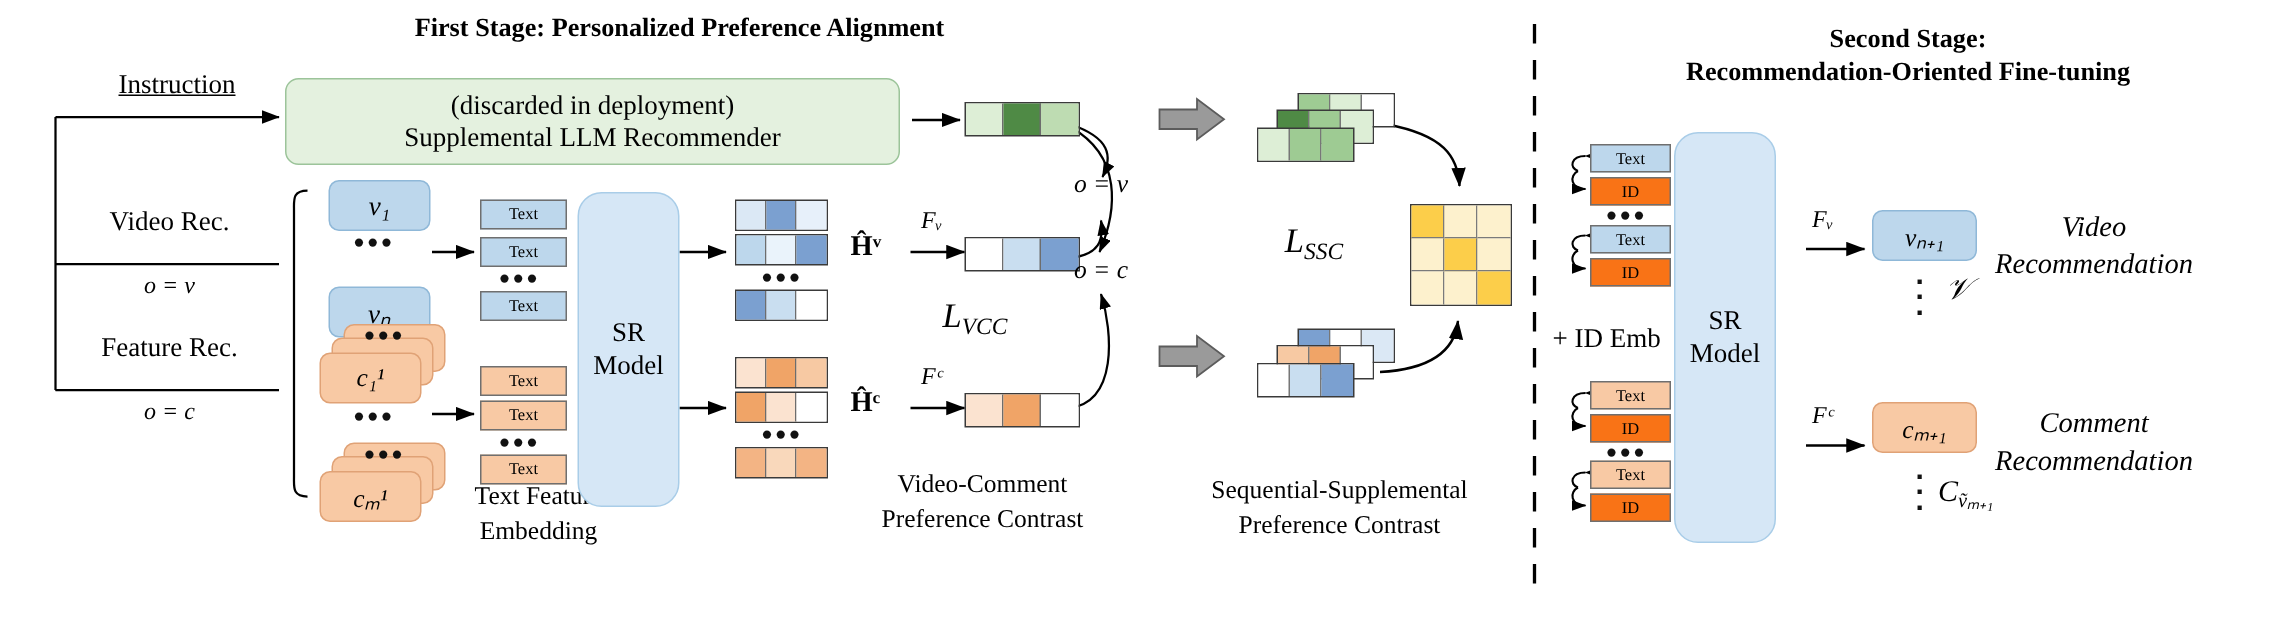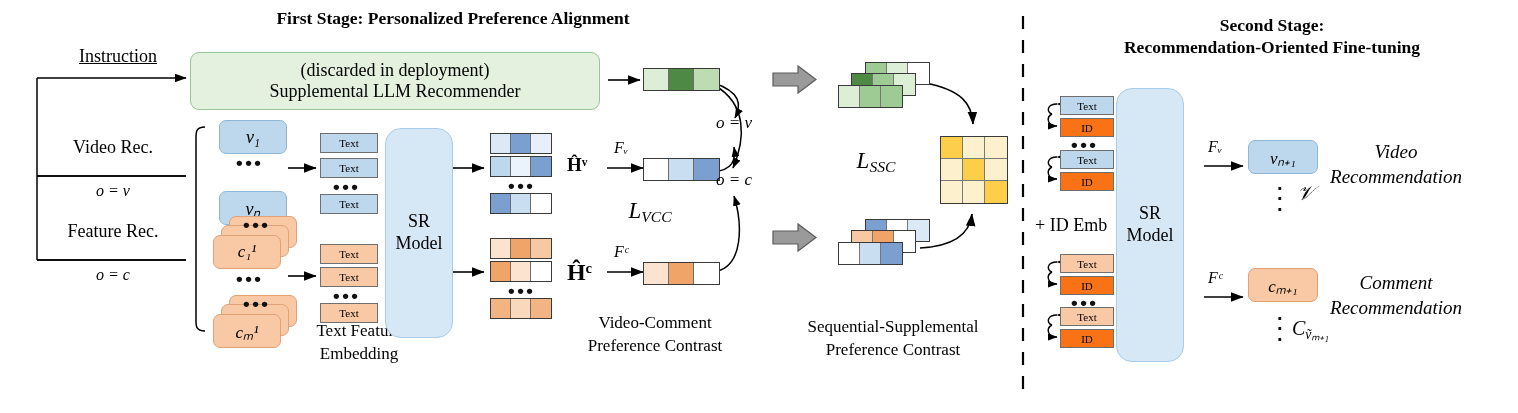--- a/index.html
+++ b/index.html
@@ -291,21 +291,21 @@
     <div class="c" style="background:#ffffff;"></div>
   </div>
   <div class="dots" style="left:508px;top:280px;">•••</div>
   <div class="rowm" style="left:490px;top:298px;">
     <div class="c" style="background:#f3b484;"></div>
     <div class="c" style="background:#f9d8bb;"></div>
     <div class="c" style="background:#f3b484;"></div>
   </div>
 
   <div class="txt" style="left:567px;top:155px;font-size:19px;font-weight:bold;">Ĥᵛ</div>
-  <div class="txt" style="left:567px;top:259px;font-size:24px;font-weight:bold;">Ĥᶜ</div>
+  <div class="txt" style="left:567px;top:259px;font-size:19px;font-weight:bold;">Ĥᶜ</div>
   <div class="txt mathi" style="left:614px;top:139px;font-size:16px;">Fᵥ</div>
   <div class="txt mathi" style="left:614px;top:243px;font-size:16px;">Fᶜ</div>
 
   <div class="vec" style="left:643px;top:68px;">
     <div class="c" style="background:#ddeed6;"></div>
     <div class="c" style="background:#4f8a45;"></div>
     <div class="c" style="background:#bedcb2;"></div>
   </div>
   <div class="vec" style="left:643px;top:158px;">
     <div class="c" style="background:#ffffff;"></div>

